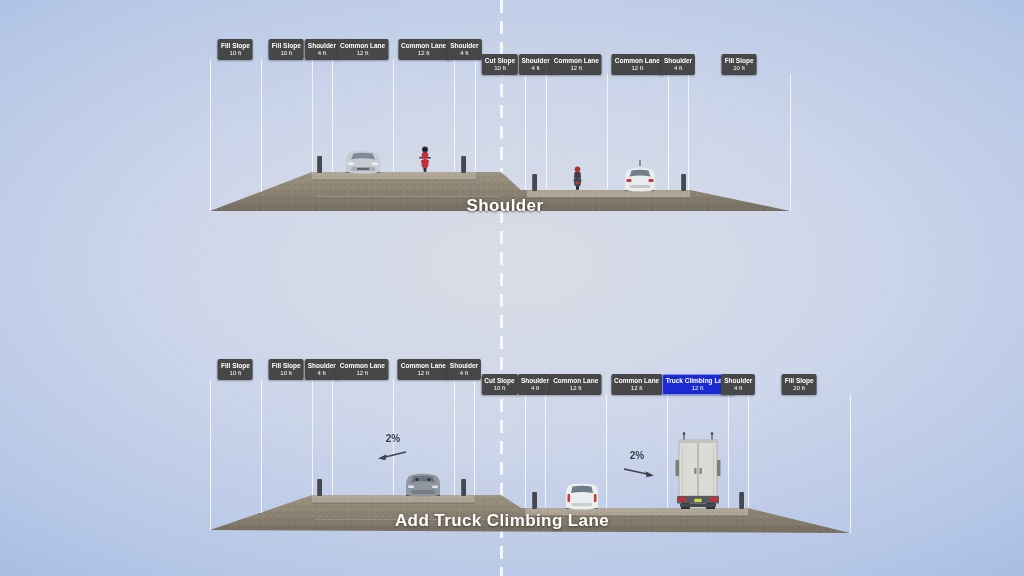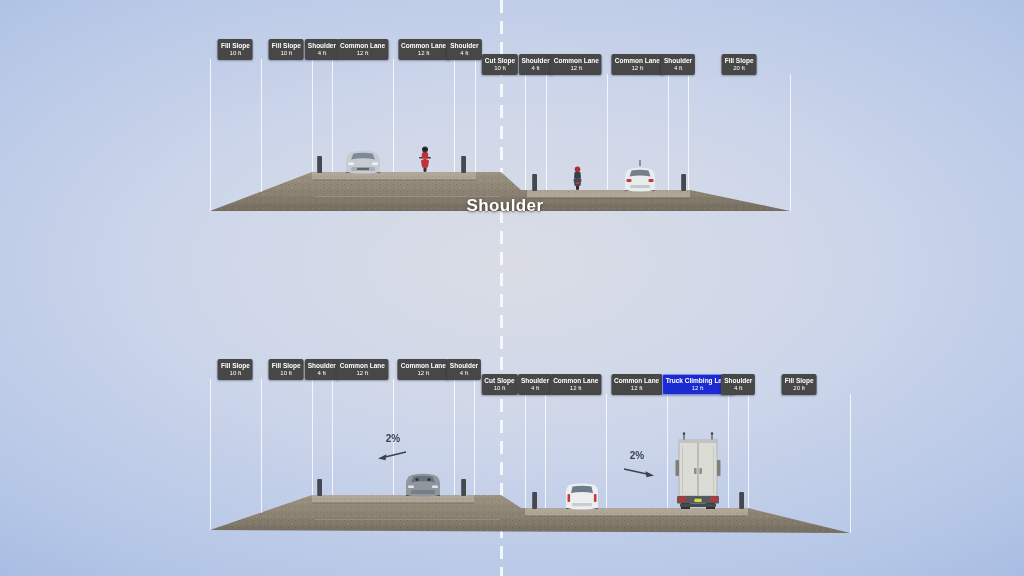--- a/index.html
+++ b/index.html
@@ -313,14 +313,15 @@
     <path d="M2,9.6 L10.5,5.2 L9.5,11.2 Z" fill="#3d434b"></path>
   </svg>
 
   <div class="grade-text" style="left:637px;top:450px;">2%</div>
   <svg class="grade-arrow" style="left:620px;top:466px;" width="38" height="13" viewBox="0 0 38 13">
     <path d="M4,3 L28,8.2" stroke="#3d434b" stroke-width="1.6" fill="none"></path>
     <path d="M34,9.6 L25.5,5.2 L26.5,11.2 Z" fill="#3d434b"></path>
   </svg>
 
   <div class="caption" style="left:505px;top:196px;">Shoulder</div>
+  <div class="caption" style="left:502px;top:511px;">Add Truck Climbing Lane</div>
 
 </div>
 
 </body></html>

